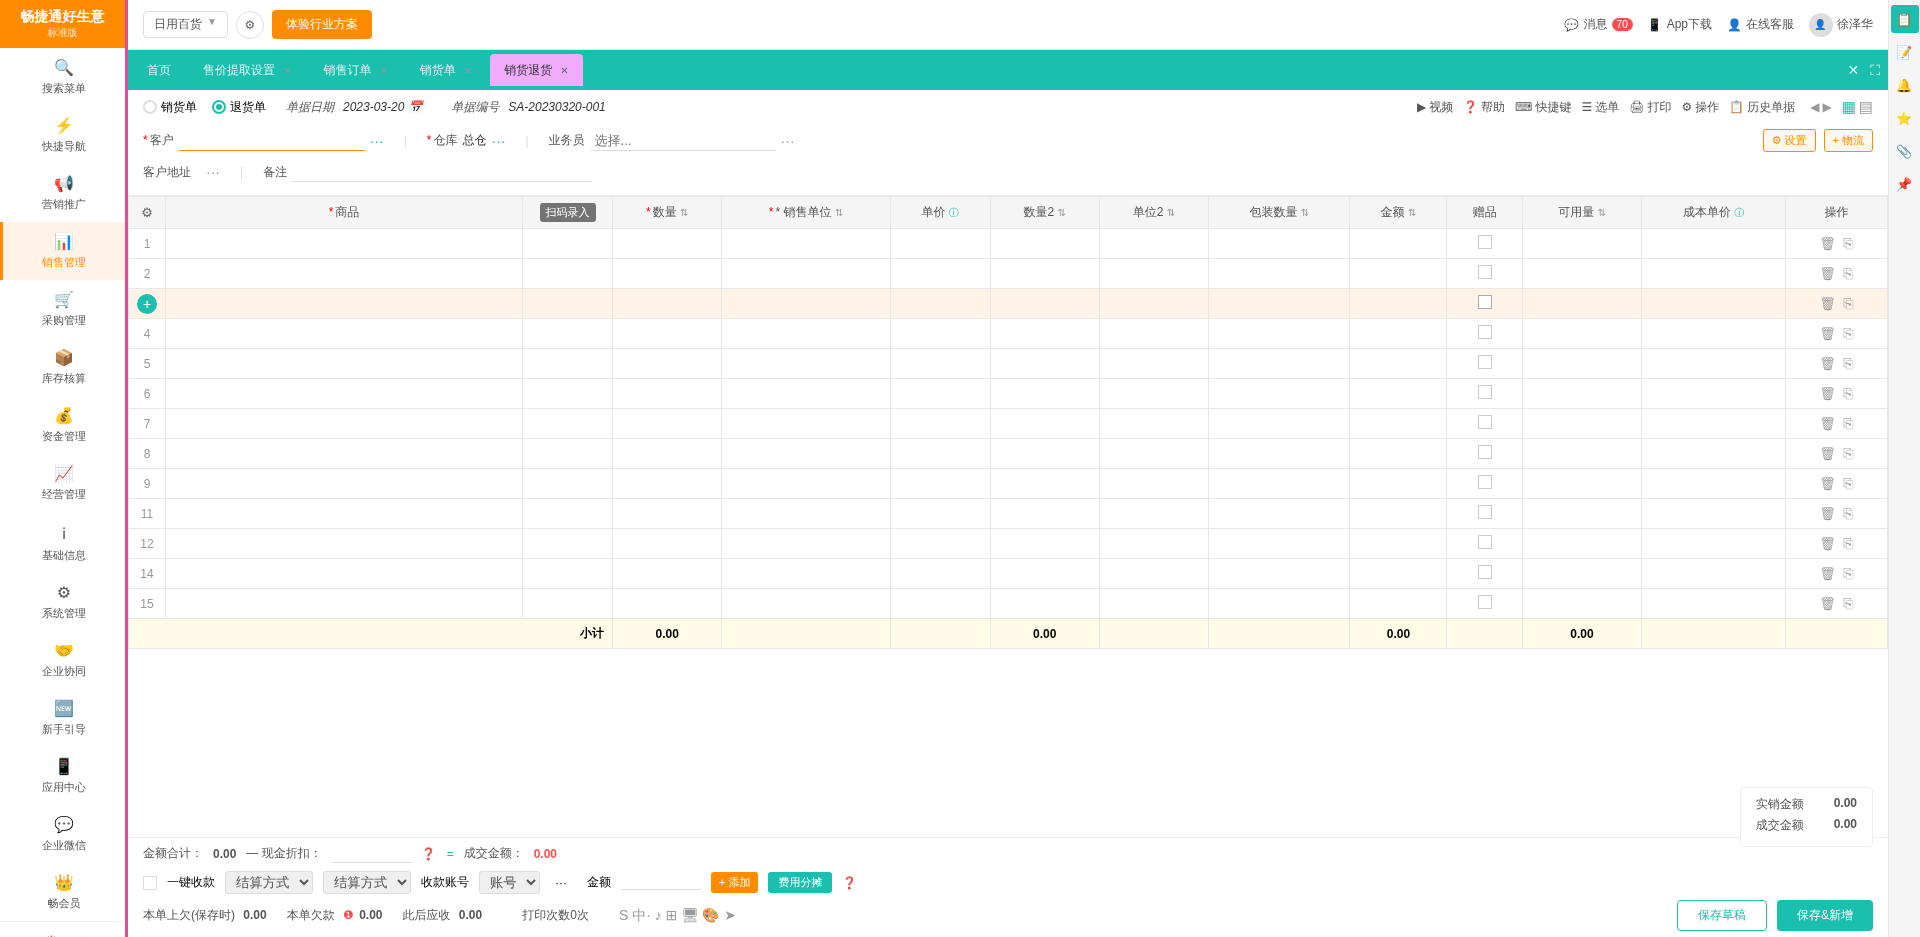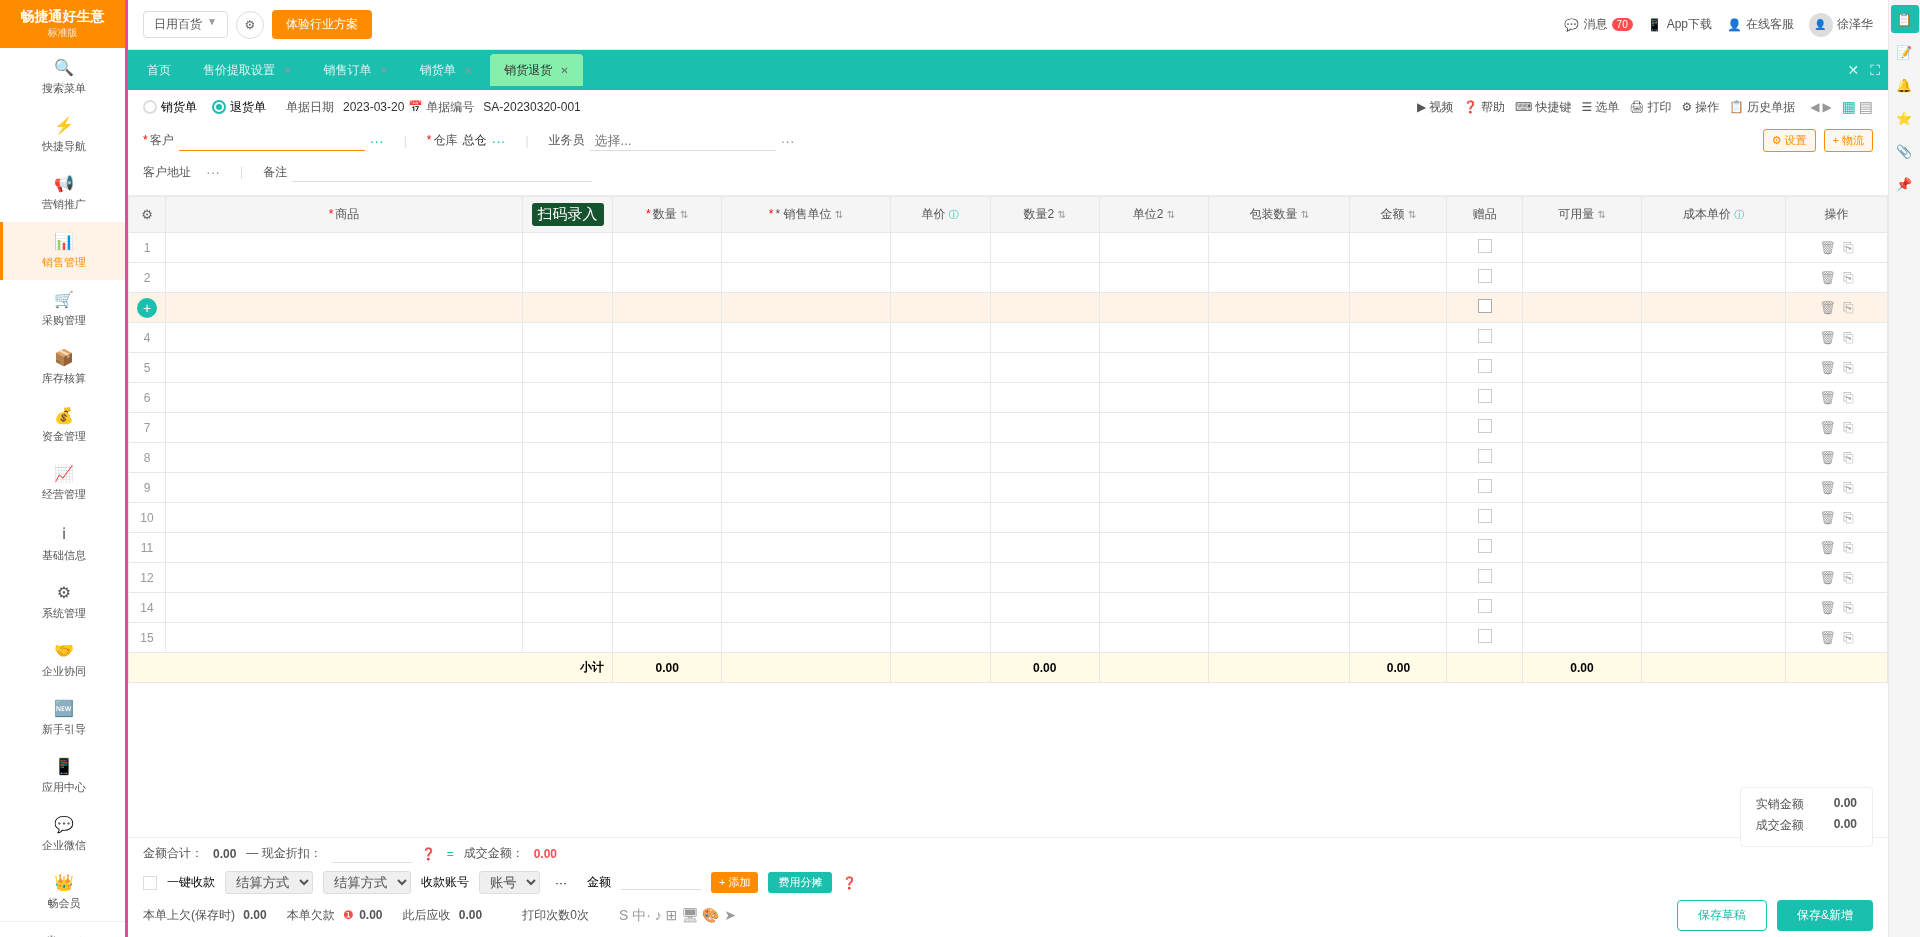--- a/index.html
+++ b/index.html
@@ -27,38 +27,38 @@
     .gear-btn { width: 28px; height: 28px; border-radius: 50%; border: 1px solid #ddd; display: flex; align-items: center; justify-content: center; cursor: pointer; color: #666; }
     .experience-btn { background: #ff8c00; color: white; border: none; padding: 6px 14px; border-radius: 4px; cursor: pointer; font-size: 12px; }
     .topbar-right { display: flex; align-items: center; gap: 15px; color: #555; font-size: 12px; }
     .topbar-icon-item { display: flex; align-items: center; gap: 4px; cursor: pointer; }
     .badge { background: #ff4d4f; color: white; border-radius: 8px; padding: 1px 5px; font-size: 10px; }
     .avatar { width: 24px; height: 24px; border-radius: 50%; background: #ddd; display: flex; align-items: center; justify-content: center; font-size: 10px; }
 
     
     .tabbar { background: #1abfad; display: flex; align-items: center; flex-shrink: 0; height: 40px; padding: 0 5px; gap: 2px; }
     .tab { padding: 0 14px; height: 32px; display: flex; align-items: center; gap: 6px; cursor: pointer; color: rgba(255,255,255,0.85); font-size: 12px; border-radius: 4px 4px 0 0; }
-    .tab.active { background: #86efac; color: #333; border-radius: 4px 4px 0 0; }
+    .tab.active { background: #f0abfc; color: #333; border-radius: 4px 4px 0 0; }
     .tab .close { font-size: 10px; color: #999; cursor: pointer; margin-left: 2px; }
     .tab.active .close { color: #666; }
     .tabbar-end { margin-left: auto; display: flex; gap: 5px; }
     .tabbar-end-btn { color: rgba(255,255,255,0.85); cursor: pointer; font-size: 14px; padding: 3px; }
 
     
     .content { flex: 1; background: #fff; display: flex; flex-direction: column; overflow: hidden; }
 
     
     .form-header { padding: 8px 15px; border-bottom: 1px solid #eee; flex-shrink: 0; }
     .form-header-top { display: flex; align-items: center; justify-content: space-between; margin-bottom: 8px; }
     .radio-group { display: flex; align-items: center; gap: 15px; }
     .radio-item { display: flex; align-items: center; gap: 4px; cursor: pointer; }
     .radio-dot { width: 14px; height: 14px; border-radius: 50%; border: 2px solid #ddd; display: flex; align-items: center; justify-content: center; }
     .radio-dot.checked { border-color: #1abfad; }
     .radio-dot.checked::after { content: ''; width: 6px; height: 6px; border-radius: 50%; background: #1abfad; }
-    .form-meta { display: flex; gap: 3px; font-size: 12px; color: #555; }
+    .form-meta { display: flex; gap: 28px; font-size: 12px; color: #555; font-style: italic; }
     .form-meta span { display: flex; align-items: center; gap: 4px; }
     .toolbar-actions { display: flex; align-items: center; gap: 10px; font-size: 12px; color: #555; }
     .toolbar-btn { display: flex; align-items: center; gap: 3px; cursor: pointer; color: #555; }
     .form-fields { display: flex; flex-wrap: wrap; gap: 10px; align-items: center; padding: 5px 0; }
     .field-group { display: flex; align-items: center; gap: 5px; }
     .field-label { color: #555; min-width: fit-content; }
     .field-label.required::before { content: '*'; color: red; margin-right: 2px; }
     .field-input { border: none; border-bottom: 1px solid #ff8c00; padding: 2px 5px; min-width: 180px; font-size: 13px; outline: none; }
     .field-dots { color: #1abfad; cursor: pointer; font-size: 14px; }
     .field-divider { color: #ddd; margin: 0 10px; }
@@ -71,21 +71,21 @@
     .data-table { width: 100%; border-collapse: collapse; font-size: 12px; }
     .data-table th { background: #f5f5f5; border: 1px solid #e8e8e8; padding: 6px 8px; text-align: center; font-weight: normal; color: #555; white-space: nowrap; position: sticky; top: 0; z-index: 2; }
     .data-table th.required::before { content: '*'; color: red; margin-right: 2px; }
     .data-table td { border: 1px solid #e8e8e8; padding: 4px 8px; text-align: center; height: 30px; }
     .data-table tr:nth-child(3) td { background: #fff3e8; }
     .row-num { color: #999; width: 30px; }
     .plus-btn { width: 20px; height: 20px; border-radius: 50%; background: #1abfad; color: white; border: none; cursor: pointer; display: flex; align-items: center; justify-content: center; font-size: 14px; }
     .checkbox-cell { text-align: center; }
     .checkbox { width: 14px; height: 14px; border: 1px solid #ccc; display: inline-block; background: #fff; }
     .icon-btn-small { background: none; border: none; cursor: pointer; color: #999; font-size: 13px; padding: 2px; }
-    .barcode-btn { background: #14532d; color: white; padding: 2px 6px; border-radius: 3px; border: none; cursor: pointer; font-size: 15px; }
+    .barcode-btn { background: #737373; color: white; padding: 2px 6px; border-radius: 3px; border: none; cursor: pointer; font-size: 11px; }
     .subtotal-row td { background: #fffbe6; font-weight: bold; }
     .sort-icon { color: #999; font-size: 10px; cursor: pointer; }
     .th-gear { color: #666; cursor: pointer; font-size: 13px; }
 
     
     .footer { flex-shrink: 0; border-top: 1px solid #eee; padding: 6px 15px; background: #fff; }
     .footer-calc { display: flex; align-items: center; gap: 10px; font-size: 12px; color: #555; margin-bottom: 8px; }
     .footer-calc .equals { color: #1abfad; }
     .footer-payment { display: flex; align-items: center; gap: 10px; font-size: 12px; margin-bottom: 6px; }
     .payment-check { width: 14px; height: 14px; border: 1px solid #ddd; display: inline-block; }
@@ -544,39 +544,20 @@
       <td></td>
       <td class="checkbox-cell"><div class="checkbox"></div></td>
       <td></td>
       <td></td>
       <td>
         <button class="icon-btn-small">🗑</button>
         <button class="icon-btn-small">⎘</button>
       </td>
               </tr>
               <tr>
-      <td class="row-num">10</td>
-      <td></td>
-      <td></td>
-      <td></td>
-      <td></td>
-      <td></td>
-      <td></td>
-      <td></td>
-      <td></td>
-      <td></td>
-      <td class="checkbox-cell"><div class="checkbox"></div></td>
-      <td></td>
-      <td></td>
-      <td>
-        <button class="icon-btn-small">🗑</button>
-        <button class="icon-btn-small">⎘</button>
-      </td>
-              </tr>
-              <tr>
       <td class="row-num">11</td>
       <td></td>
       <td></td>
       <td></td>
       <td></td>
       <td></td>
       <td></td>
       <td></td>
       <td></td>
       <td></td>

